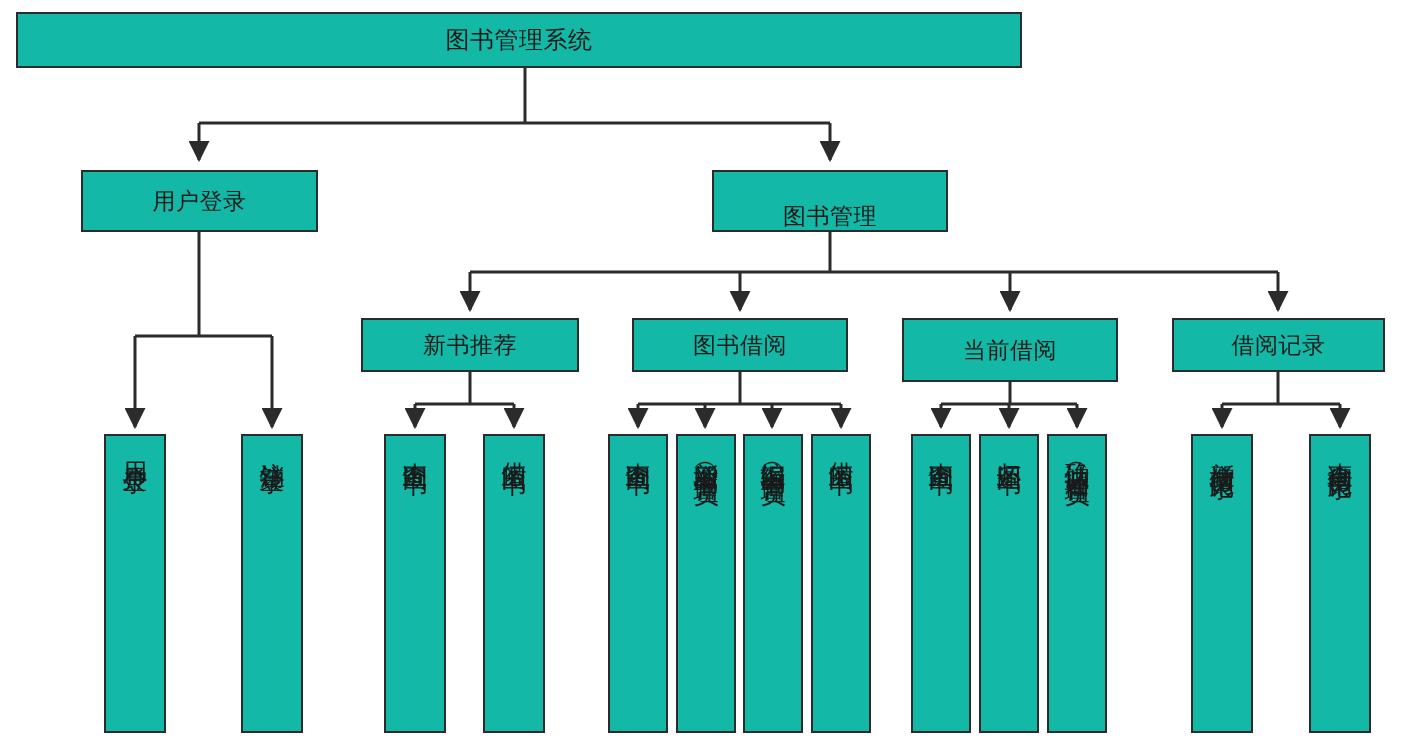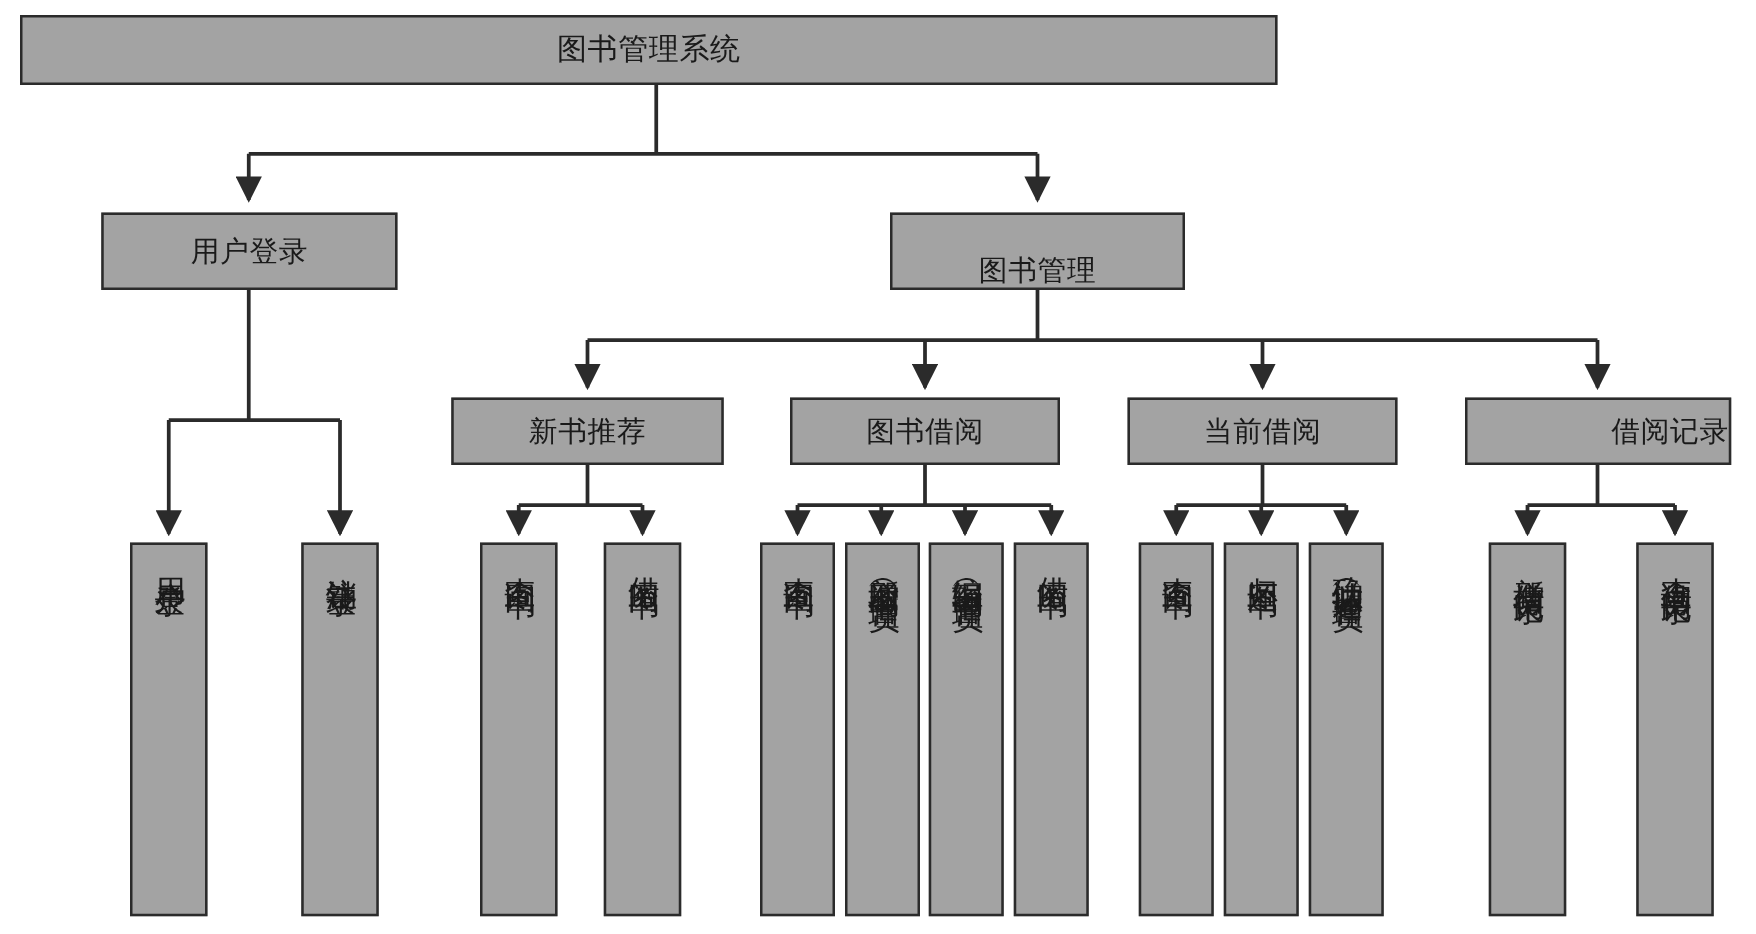--- a/index.html
+++ b/index.html
@@ -25,21 +25,21 @@
     left: 0;
     top: 0;
     width: 1405px;
     height: 747px;
     pointer-events: none;
   }
   .node {
     position: absolute;
     box-sizing: border-box;
     border: 2px solid #2b2b2b;
-    background: #a3a3a3;
+    background: #14b8a6;
     display: flex;
     align-items: center;
     justify-content: center;
     color: #1a1a1a;
   }
   .node .label {
     display: block;
     text-align: center;
     line-height: 1.22;
     white-space: nowrap;
@@ -139,24 +139,24 @@
   <div class="node horizontal" style="left:712px; top:170px; width:236px; height:62px;align-items:flex-end;">
     <span class="label">图书管理</span>
   </div>
 
   <div class="node horizontal" style="left:632px; top:318px; width:216px; height:54px;">
     <span class="label">图书借阅</span>
   </div>
   <div class="node horizontal" style="left:361px; top:318px; width:218px; height:54px;">
     <span class="label">新书推荐</span>
   </div>
-  <div class="node horizontal" style="left:902px; top:318px; width:216px; height:54px;">
+  <div class="node horizontal" style="left:902px; top:318px; width:216px; height:64px;">
     <span class="label">当前借阅</span>
   </div>
-  <div class="node horizontal" style="left:1172px; top:318px; width:213px; height:54px;justify-content:flex-end;">
+  <div class="node horizontal" style="left:1172px; top:318px; width:213px; height:54px;">
     <span class="label">借阅记录</span>
   </div>
 
   <div class="node vertical" style="left:104px; top:434px; width:62px; height:299px;">
     <span class="label">用户登录</span>
   </div>
   <div class="node vertical" style="left:241px; top:434px; width:62px; height:299px;">
     <span class="label">注销登录</span>
   </div>
 

